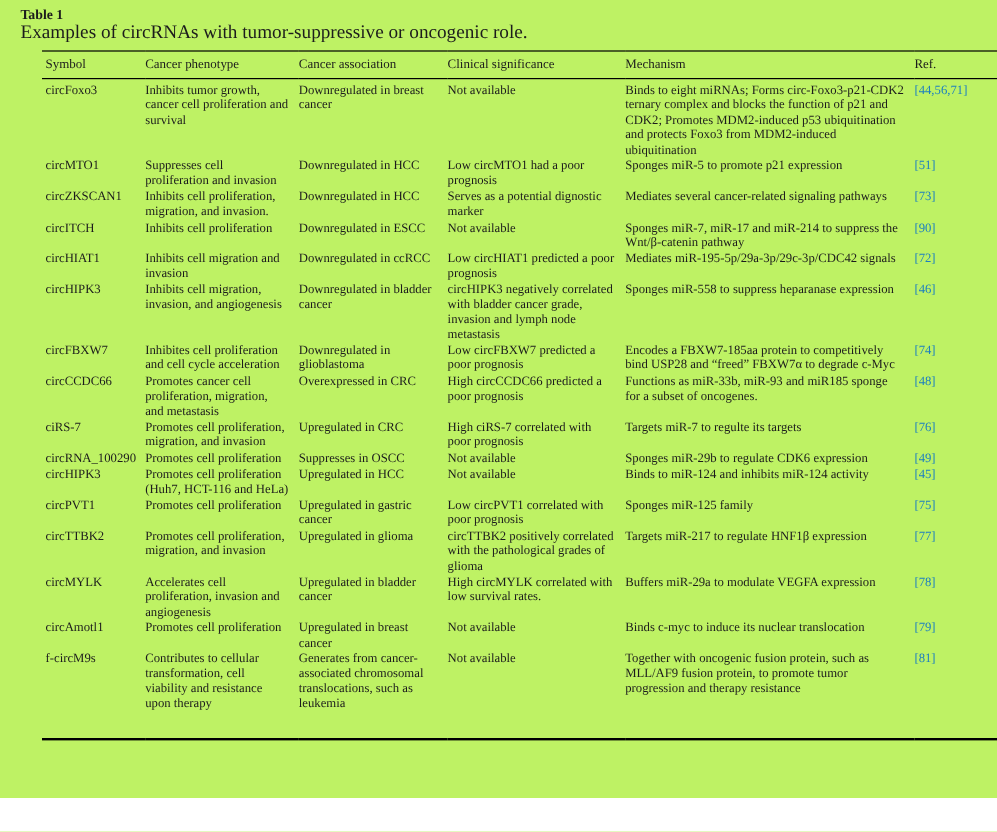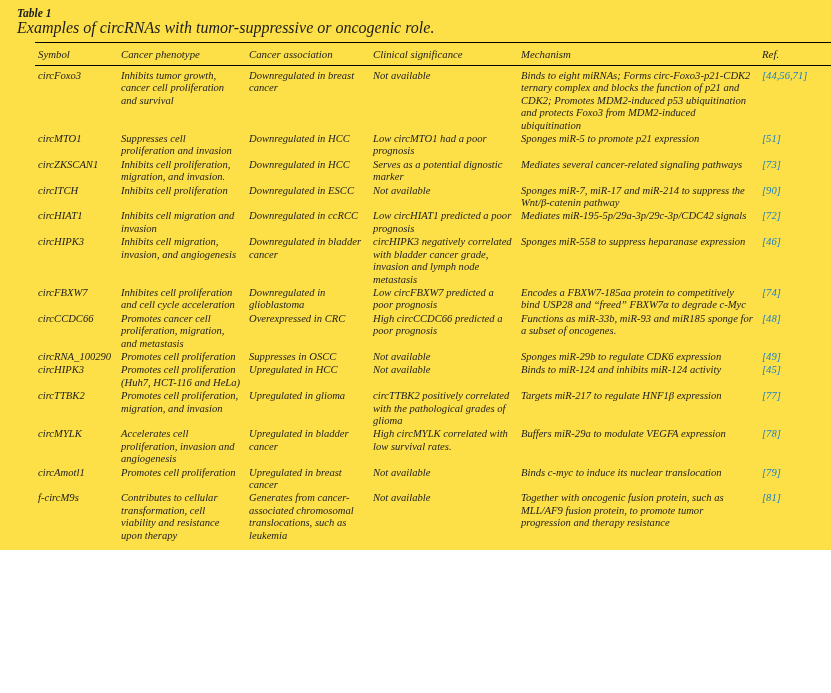--- a/index.html
+++ b/index.html
@@ -4,25 +4,24 @@
 <style>
   * { margin: 0; padding: 0; box-sizing: border-box; }
   html, body { background: #ffffff; }
   body {
     font-family: "Liberation Serif", "DejaVu Serif", serif;
     color: #1c1c1c;
     -webkit-font-smoothing: antialiased;
   }
   .page {
     width: 831px;
-    height: 550px;
+    height: 665px;
     padding: 7px 17px 0 17px;
     overflow: hidden;
-    background: #fde047;
-    font-style: italic;
+    background: #bef264;
   }
   .tbl-label {
     font-size: 11.5px;
     font-weight: 700;
     line-height: 13px;
   }
   .tbl-caption {
     font-size: 16px;
     line-height: 13px;
     margin: 1px 0 8px 0;
@@ -170,39 +169,55 @@
 
   <tr>
     <td>circCCDC66</td>
     <td>Promotes cancer cell proliferation, migration, and metastasis</td>
     <td>Overexpressed in CRC</td>
     <td>High circCCDC66 predicted a poor prognosis</td>
     <td>Functions as miR-33b, miR-93 and miR185 sponge for a subset of oncogenes.</td>
     <td><span class="ref-link">[48]</span></td>
   </tr>
 
+  <tr>
+    <td>ciRS-7</td>
+    <td>Promotes cell proliferation, migration, and invasion</td>
+    <td>Upregulated in CRC</td>
+    <td>High ciRS-7 correlated with poor prognosis</td>
+    <td>Targets miR-7 to regulte its targets</td>
+    <td><span class="ref-link">[76]</span></td>
+  </tr>
 
   <tr>
     <td>circRNA_100290</td>
     <td>Promotes cell proliferation</td>
     <td>Suppresses in OSCC</td>
     <td>Not available</td>
     <td>Sponges miR-29b to regulate CDK6 expression</td>
     <td><span class="ref-link">[49]</span></td>
   </tr>
 
   <tr>
     <td>circHIPK3</td>
     <td>Promotes cell proliferation (Huh7, HCT-116 and HeLa)</td>
     <td>Upregulated in HCC</td>
     <td>Not available</td>
     <td>Binds to miR-124 and inhibits miR-124 activity</td>
     <td><span class="ref-link">[45]</span></td>
   </tr>
 
+  <tr>
+    <td>circPVT1</td>
+    <td>Promotes cell proliferation</td>
+    <td>Upregulated in gastric cancer</td>
+    <td>Low circPVT1 correlated with poor prognosis</td>
+    <td>Sponges miR-125 family</td>
+    <td><span class="ref-link">[75]</span></td>
+  </tr>
 
   <tr>
     <td>circTTBK2</td>
     <td>Promotes cell proliferation, migration, and invasion</td>
     <td>Upregulated in glioma</td>
     <td>circTTBK2 positively correlated with the pathological grades of glioma</td>
     <td>Targets miR-217 to regulate HNF1β expression</td>
     <td><span class="ref-link">[77]</span></td>
   </tr>
 

